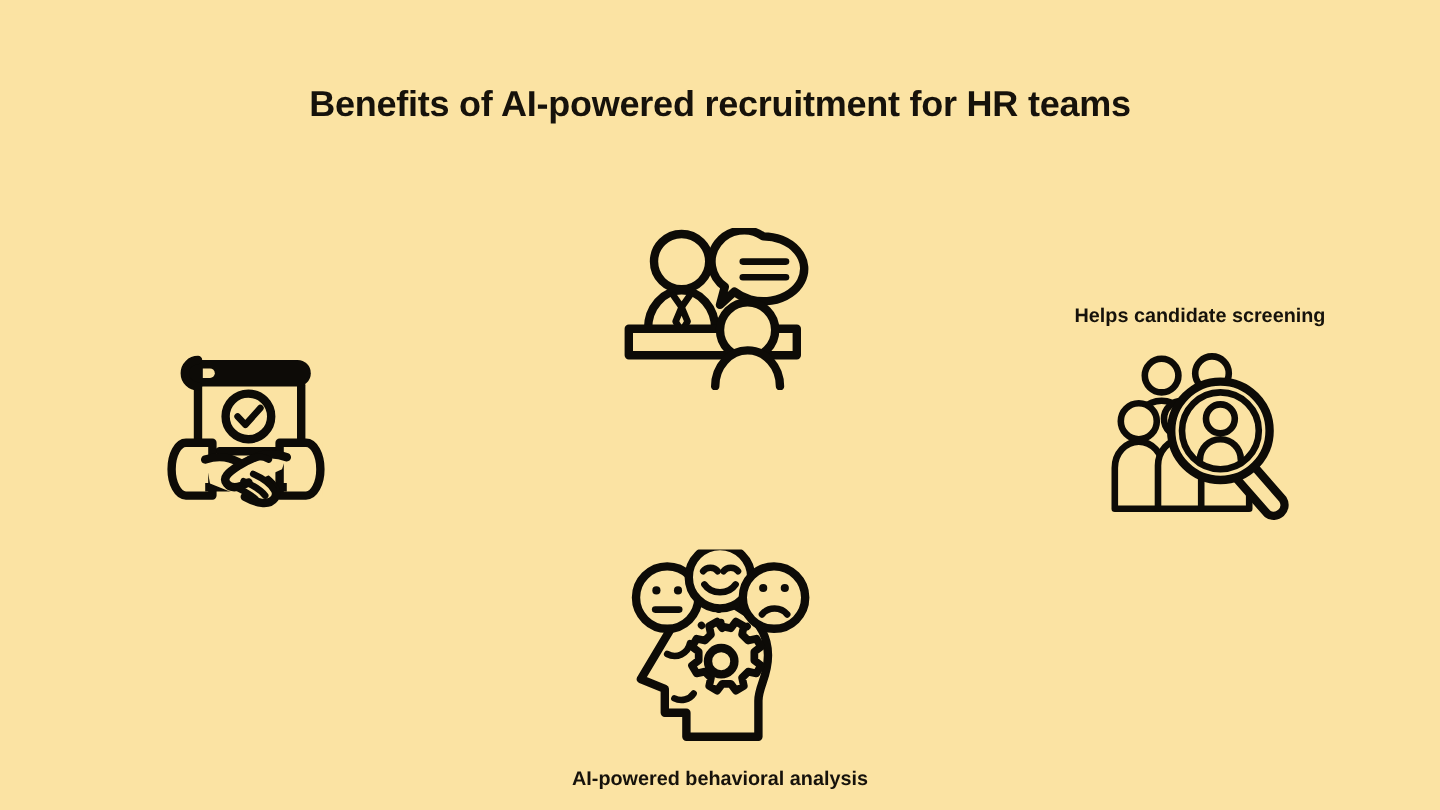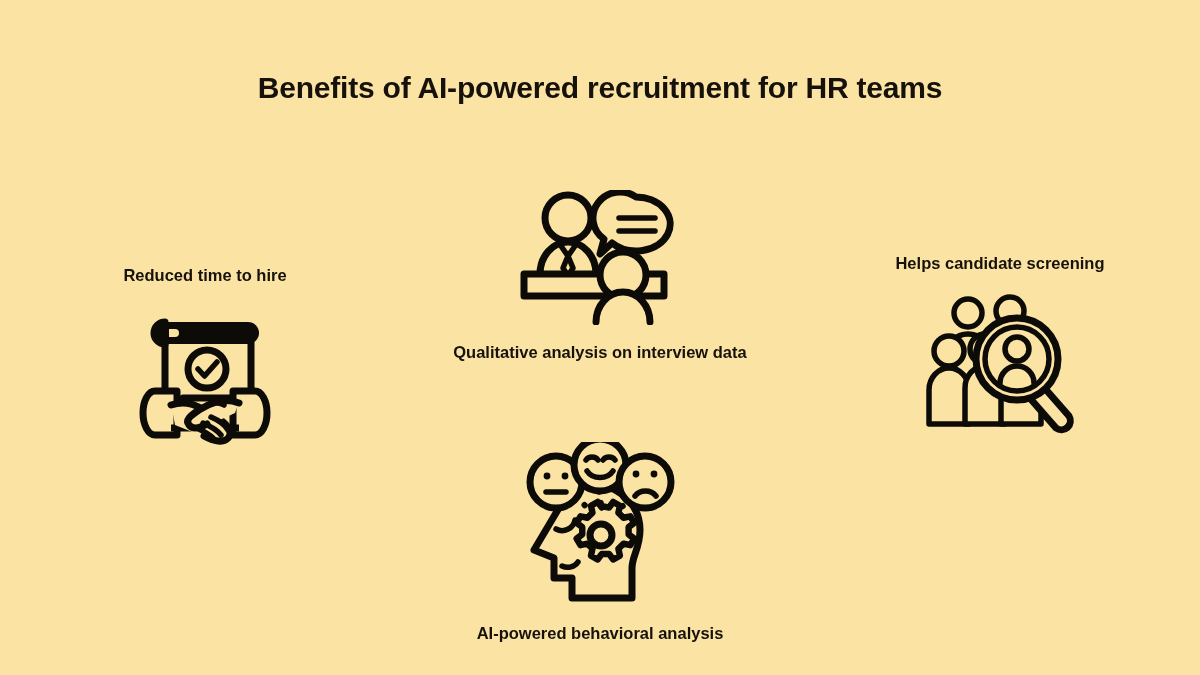--- a/index.html
+++ b/index.html
@@ -73,21 +73,21 @@
     top: 240px;
     width: 290px;
   }
   #benefit-screening .benefit-icon {
     margin: 20px auto 0 auto;
   }
 
   
   #benefit-behavioral {
     left: 450px;
-    top: 430px;
+    top: 446px;
     width: 300px;
   }
   #benefit-behavioral .benefit-icon {
     margin: 0 auto 20px auto;
   }
 
   .ink {
     fill: none;
     stroke: #0d0b07;
     stroke-width: 7;
@@ -117,21 +117,20 @@
   }
 </style>
 </head>
 <body>
 
 <div id="slide">
 
   <div id="slide-title">Benefits of AI-powered recruitment for HR teams</div>
 
   <div class="benefit" id="benefit-time-to-hire">
-    <div class="benefit-label">Reduced time to hire</div>
     <svg class="benefit-icon" width="140" height="135" viewBox="0 0 140 135" aria-hidden="true">
 
       <path class="paper" d="M28 22 H118 V116 H28 Z"></path>
       <path class="ink" d="M30 30 V115"></path>
       <path class="ink" d="M116 30 V115"></path>
       <path class="ink" d="M30 115 H116"></path>
 
       <path class="ink-fill" d="M30 9 H113 a11 11 0 0 1 0 22 H30 a11 11 0 0 1 0 -22 Z"></path>
       <path class="ink" d="M30 31 a11 11 0 0 1 0 -22"></path>
       <path class="paper" d="M34 16 h6 a4 4 0 0 1 0 8 h-6 Z"></path>
@@ -182,21 +181,20 @@
 
       <path class="paper" d="M4 84 H144 V106 H4 Z"></path>
       <path class="ink" d="M4 84 H144 V106 H4 Z"></path>
 
       <circle class="paper" cx="103" cy="85" r="23"></circle>
       <circle class="ink" cx="103" cy="85" r="23"></circle>
 
       <path class="paper" d="M76 132 a27 30 0 0 1 54 0 Z"></path>
       <path class="ink" d="M76 132 a27 30 0 0 1 54 0"></path>
     </svg>
-    <div class="benefit-label">Qualitative analysis on interview data</div>
   </div>
 
   <div class="benefit" id="benefit-screening">
     <div class="benefit-label">Helps candidate screening</div>
     <svg class="benefit-icon" width="155" height="140" viewBox="0 0 155 140" aria-hidden="true">
 
       <circle class="paper" cx="45" cy="19" r="14"></circle>
       <circle class="ink-thin" cx="45" cy="19" r="14"></circle>
       <path class="paper" d="M23 60 a22 22 0 0 1 44 0 v50 H23 Z"></path>
       <path class="ink-thin" d="M23 62 a22 22 0 0 1 44 0 v48"></path>

